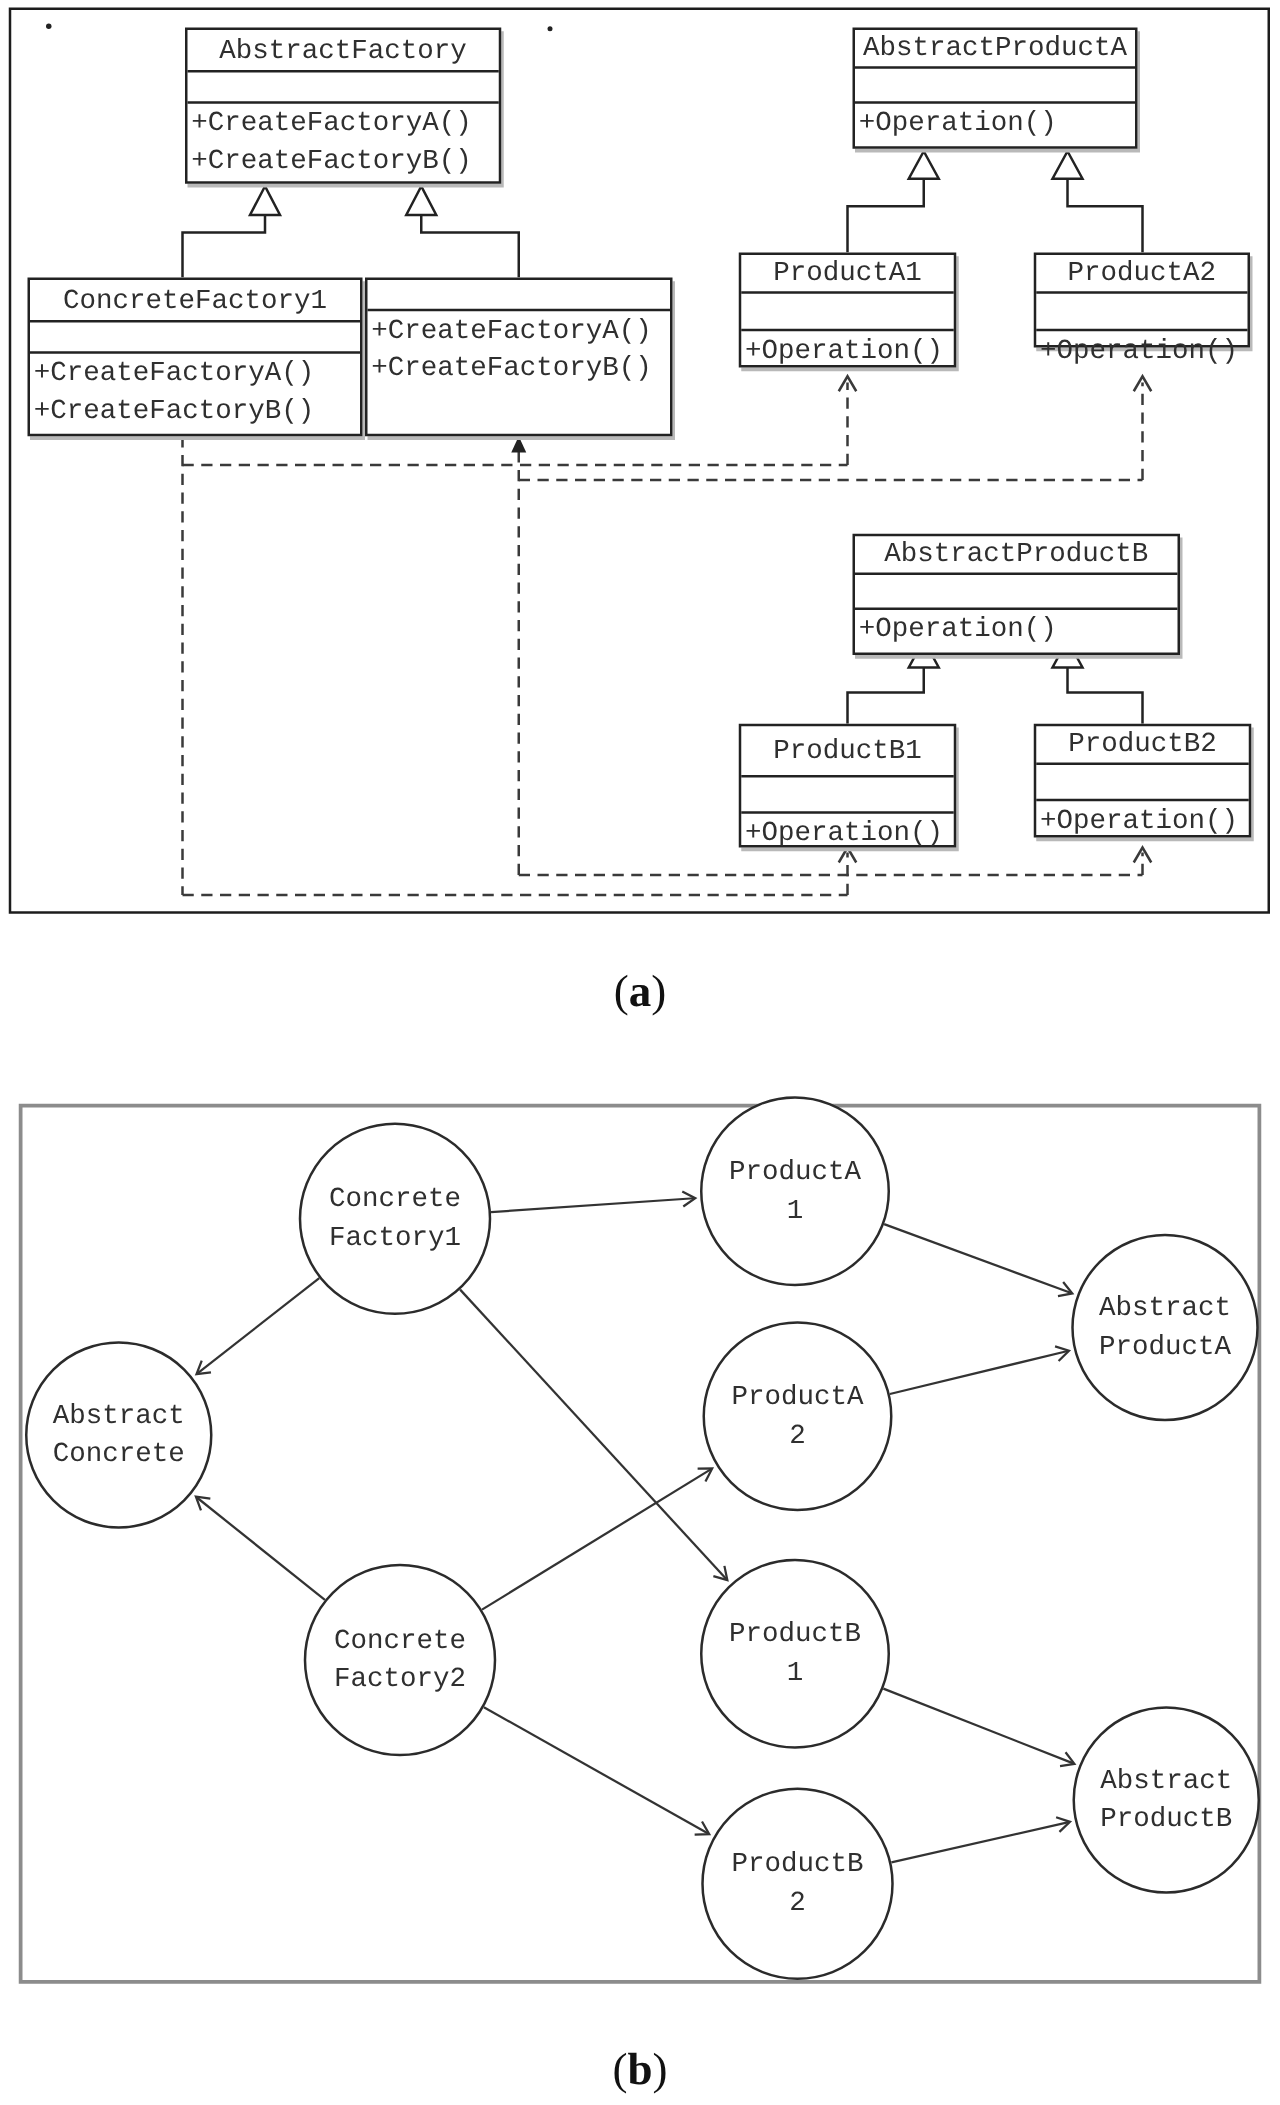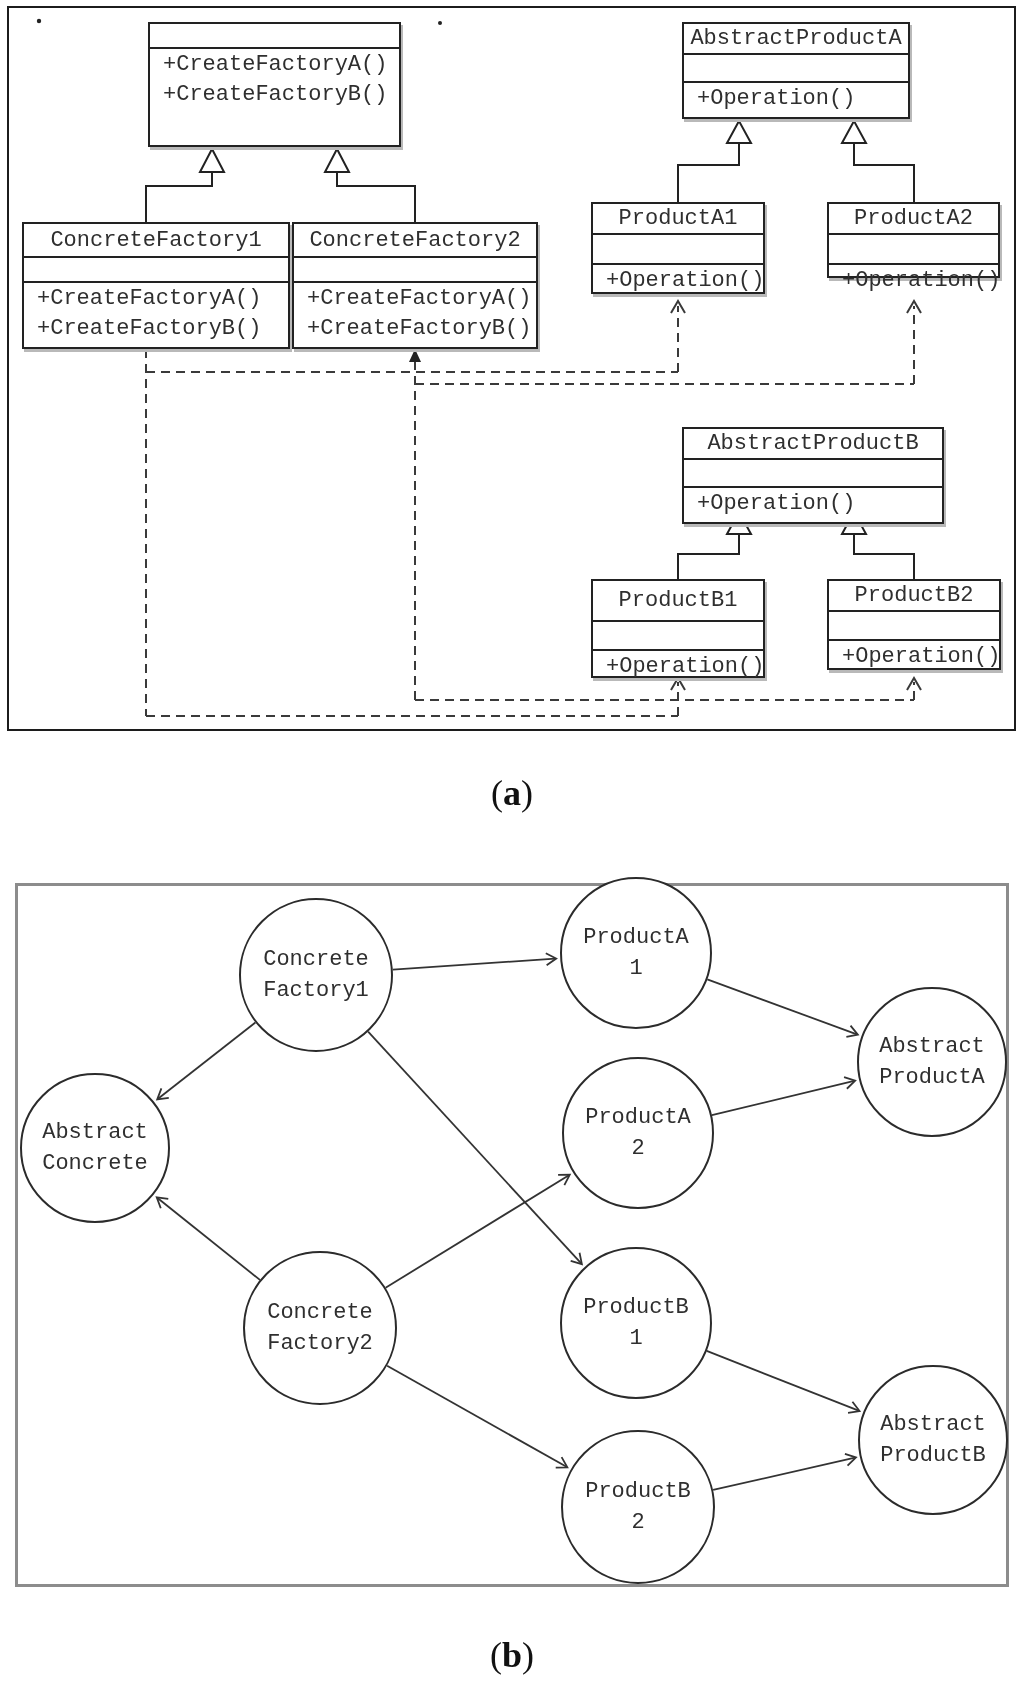--- a/index.html
+++ b/index.html
@@ -7,21 +7,21 @@
           font-family:"Liberation Mono",monospace;}
   .panel{position:absolute;box-sizing:border-box;background:transparent;}
   #panel-a{left:7px;top:6px;width:1009px;height:725px;border:2.5px solid #1c1c1c;}
   #panel-b{left:15px;top:883px;width:994px;height:704px;border:3px solid #8c8c8c;}
   #overlay{position:absolute;left:0;top:0;width:1024px;height:1684px;}
   .uml-box{position:absolute;border:2px solid #222;background:#fff;box-sizing:border-box;
            color:#2f2f2f;font-size:22px;box-shadow:2px 3px 0 #b9b9b9;}
   .uml-t{border-bottom:2px solid #222;display:flex;align-items:center;justify-content:center;
          white-space:pre;box-sizing:border-box;}
   .uml-e{border-bottom:2px solid #222;box-sizing:border-box;}
-  .uml-m{padding:1px 2px 0 13px;box-sizing:border-box;}
+  .uml-m{padding:1px 2px 0 3px;box-sizing:border-box;}
   .uml-m div{line-height:30px;white-space:pre;}
   .node{position:absolute;border:2px solid #2b2b2b;border-radius:50%;background:#fff;
         box-sizing:border-box;display:flex;flex-direction:column;align-items:center;
         justify-content:center;text-align:center;color:#2f2f2f;
         font-size:22px;line-height:31px;white-space:pre;}
   .caption{position:absolute;left:0;width:1024px;text-align:center;
            font-family:"Liberation Serif",serif;font-size:36px;color:#111;}
   .caption .cl{font-weight:bold;}
   svg{display:block;}
 </style>
@@ -91,20 +91,21 @@
         <line x1="385.6" y1="1287.7" x2="568.9" y2="1175.3" marker-end="url(#vArrow)"></line>
         <line x1="387.1" y1="1365.8" x2="566.5" y2="1466.8" marker-end="url(#vArrow)"></line>
         <line x1="707.3" y1="979.3" x2="856.9" y2="1034.4" marker-end="url(#vArrow)"></line>
         <line x1="711.9" y1="1115.2" x2="854.2" y2="1080.8" marker-end="url(#vArrow)"></line>
         <line x1="706.7" y1="1350.9" x2="858.6" y2="1410.7" marker-end="url(#vArrow)"></line>
         <line x1="713.1" y1="1489.9" x2="855.0" y2="1457.7" marker-end="url(#vArrow)"></line>
       </g>
   </svg>
 
   <div class="uml-box" style="left:148px;top:22px;width:253px;height:125px">
+    <div class="uml-t" style="height:34px">AbstractFactory</div>
     <div class="uml-e" style="height:25px"></div>
     <div class="uml-m">
       <div>+CreateFactoryA()</div>
       <div>+CreateFactoryB()</div>
     </div>
   </div>
 
   <div class="uml-box" style="left:682px;top:22px;width:228px;height:97px">
     <div class="uml-t" style="height:31px">AbstractProductA</div>
     <div class="uml-e" style="height:28px"></div>
@@ -116,21 +117,20 @@
   <div class="uml-box" style="left:22px;top:222px;width:268px;height:127px">
     <div class="uml-t" style="height:34px">ConcreteFactory1</div>
     <div class="uml-e" style="height:25px"></div>
     <div class="uml-m">
       <div>+CreateFactoryA()</div>
       <div>+CreateFactoryB()</div>
     </div>
   </div>
 
   <div class="uml-box" style="left:292px;top:222px;width:246px;height:127px">
-    <div class="uml-t" style="height:34px">ConcreteFactory2</div>
     <div class="uml-e" style="height:25px"></div>
     <div class="uml-m">
       <div>+CreateFactoryA()</div>
       <div>+CreateFactoryB()</div>
     </div>
   </div>
 
   <div class="uml-box" style="left:591px;top:202px;width:174px;height:92px">
     <div class="uml-t" style="height:31px">ProductA1</div>
     <div class="uml-e" style="height:30px"></div>

